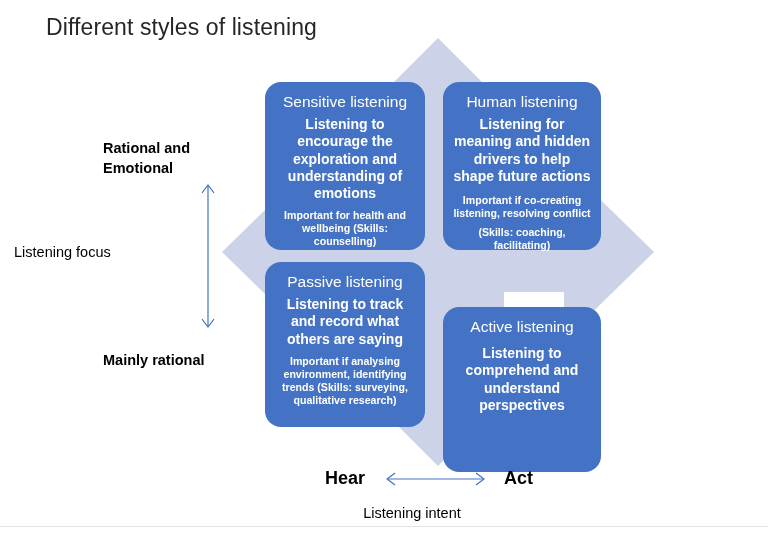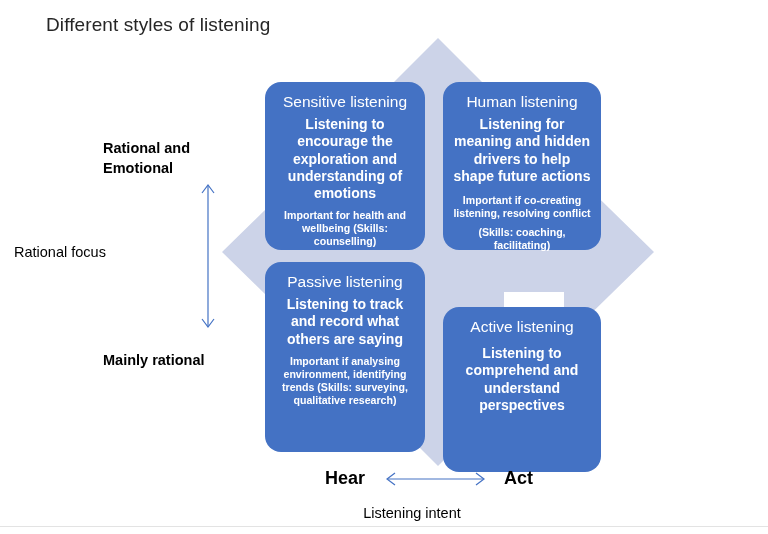--- a/index.html
+++ b/index.html
@@ -20,21 +20,21 @@
     width: 768px;
     height: 534px;
     background: #ffffff;
   }
 
   
   #page-title {
     position: absolute;
     left: 46px;
     top: 14px;
-    font-size: 19px;
+    font-size: 23px;
     color: #262626;
     letter-spacing: 0.1px;
     white-space: nowrap;
     text-align: center;
   }
 
   
   #quad-arrow {
     position: absolute;
     left: 216px;
@@ -76,21 +76,21 @@
   }
   .quad-note-b {
     font-size: 10.6px;
     line-height: 1.25;
     font-weight: bold;
     margin-top: 6px;
   }
 
   #box-sensitive { left: 265px; top: 82px;  width: 160px; height: 168px; }
   #box-human     { left: 443px; top: 82px;  width: 158px; height: 168px; }
-  #box-passive   { left: 265px; top: 262px; width: 160px; height: 190px; }
+  #box-passive   { left: 265px; top: 262px; width: 160px; height: 165px; }
   #box-active    { left: 443px; top: 262px; width: 158px; height: 165px; margin-top: 45px; }
 
   #box-human .quad-desc { margin-bottom: 9px; }
   #box-active .quad-title { margin-bottom: 9px; }
   #box-active .quad-desc { margin-bottom: 8px; }
 
   
   .axis-label-bold {
     position: absolute;
     font-size: 14.5px;
@@ -195,21 +195,21 @@
     <div class="quad-note">Important if analysing environment, identifying trends (Skills: surveying, qualitative research)</div>
   </div>
 
   <div class="quad-box" id="box-active">
     <div class="quad-title">Active listening</div>
     <div class="quad-desc">Listening to comprehend and understand perspectives</div>
   </div>
 
   <div class="axis-label-bold" id="label-rational-emotional">Rational and Emotional</div>
   <div class="axis-label-bold" id="label-mainly-rational">Mainly rational</div>
-  <div id="label-listening-focus">Rational focus</div>
+  <div id="label-listening-focus">Listening focus</div>
 
   <div id="v-arrow">
     <svg viewBox="0 0 22 152" xmlns="http://www.w3.org/2000/svg" aria-hidden="true">
       <line x1="11" y1="6" x2="11" y2="146" stroke="#4472c4" stroke-width="1.2"></line>
       <polyline points="5,13 11,5 17,13" fill="none" stroke="#4472c4" stroke-width="1.2"></polyline>
       <polyline points="5,139 11,147 17,139" fill="none" stroke="#4472c4" stroke-width="1.2"></polyline>
     </svg>
   </div>
 
   <div id="label-hear">Hear</div>

